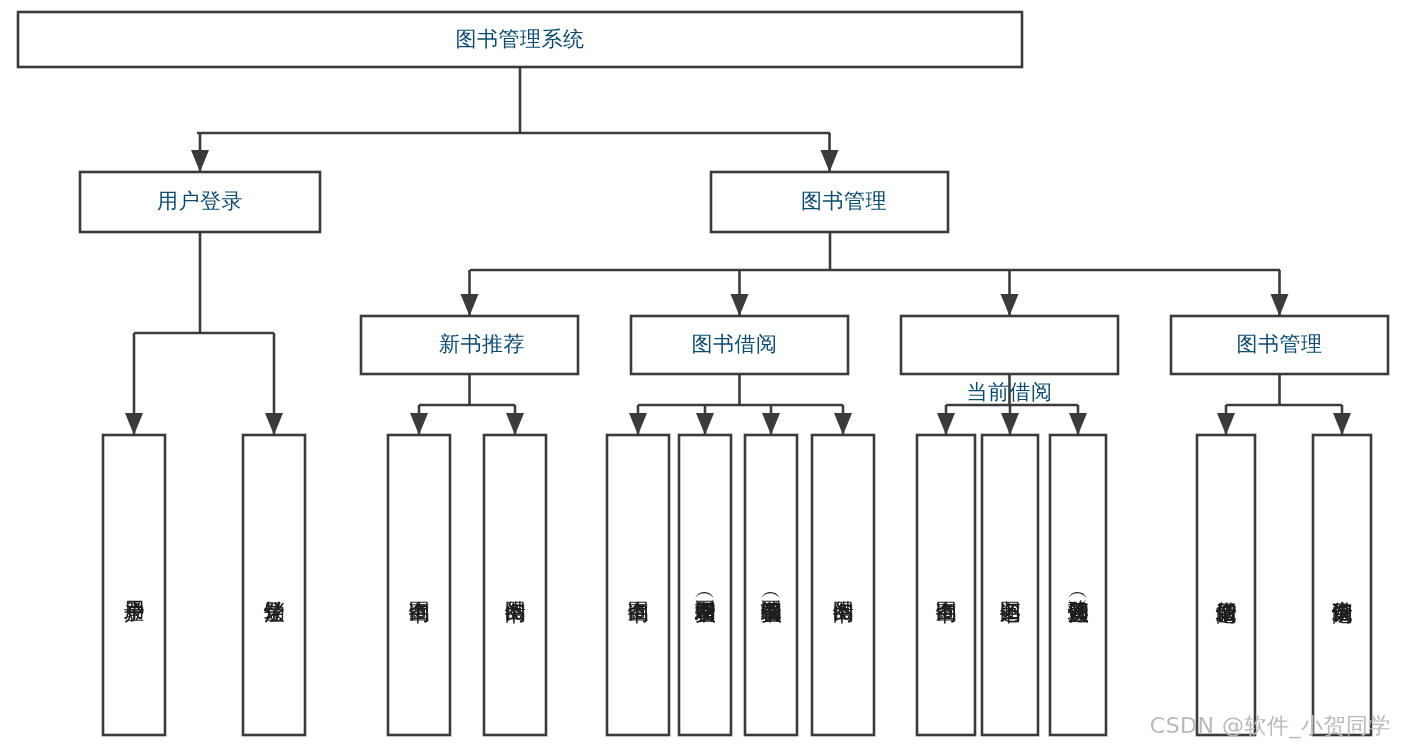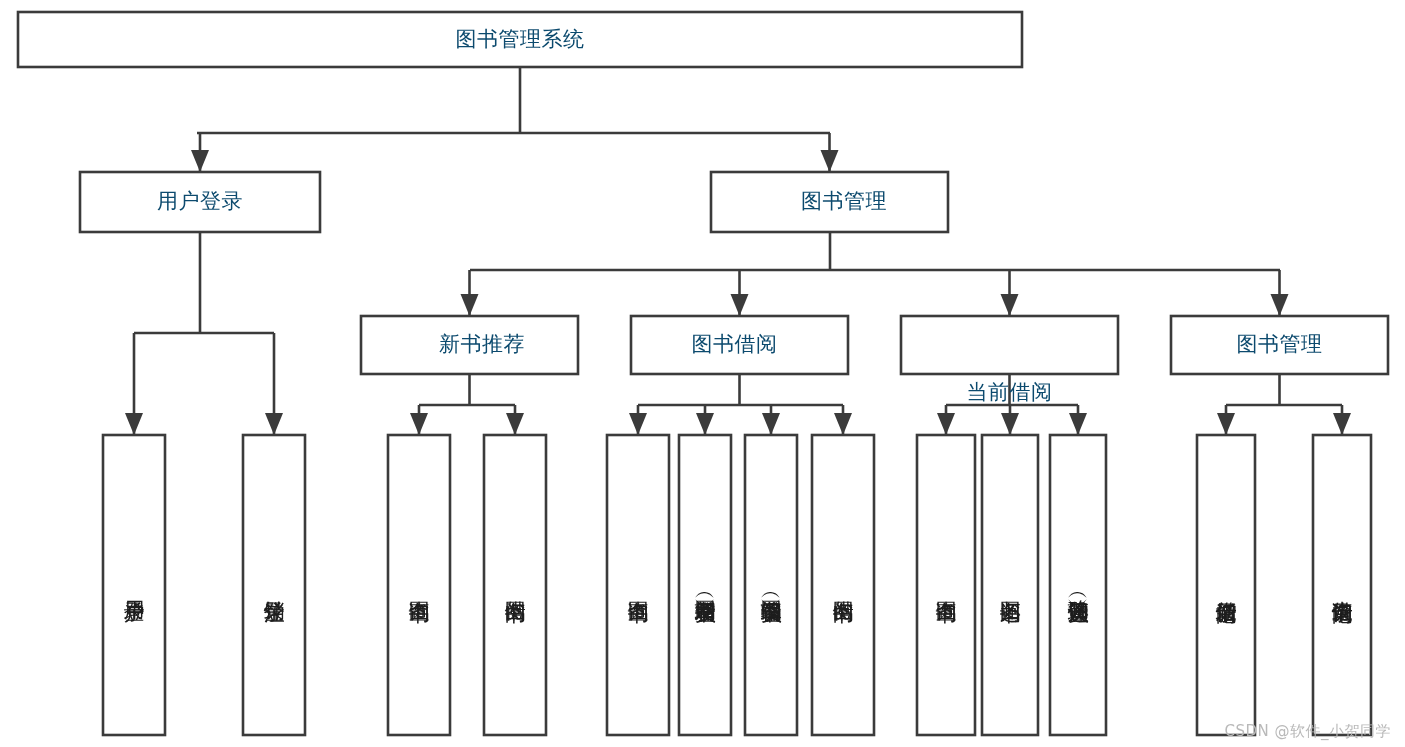--- a/index.html
+++ b/index.html
@@ -66,21 +66,21 @@
     writing-mode: vertical-rl;
     text-orientation: upright;
     pointer-events: none;
     overflow: hidden;
   }
   .watermark {
     position: absolute;
     right: 14px;
     bottom: 6px;
     color: #b9b9b9;
-    font-size: 15px;
+    font-size: 22px;
     letter-spacing: 0.5px;
     white-space: nowrap;
   }
 </style>
 </head>
 <body>
 
 <div id="diagram-root">
 
   <svg class="diagram-canvas" viewBox="0 0 1405 747">

